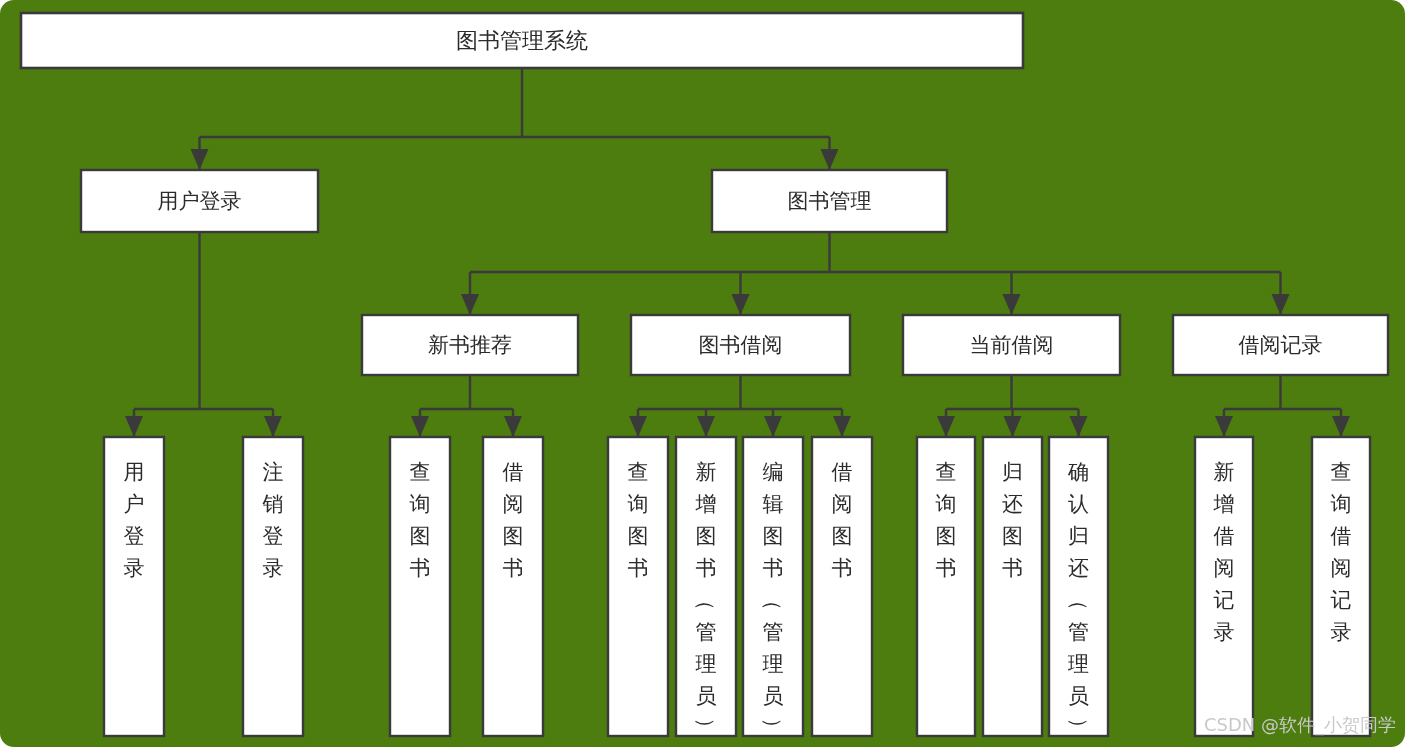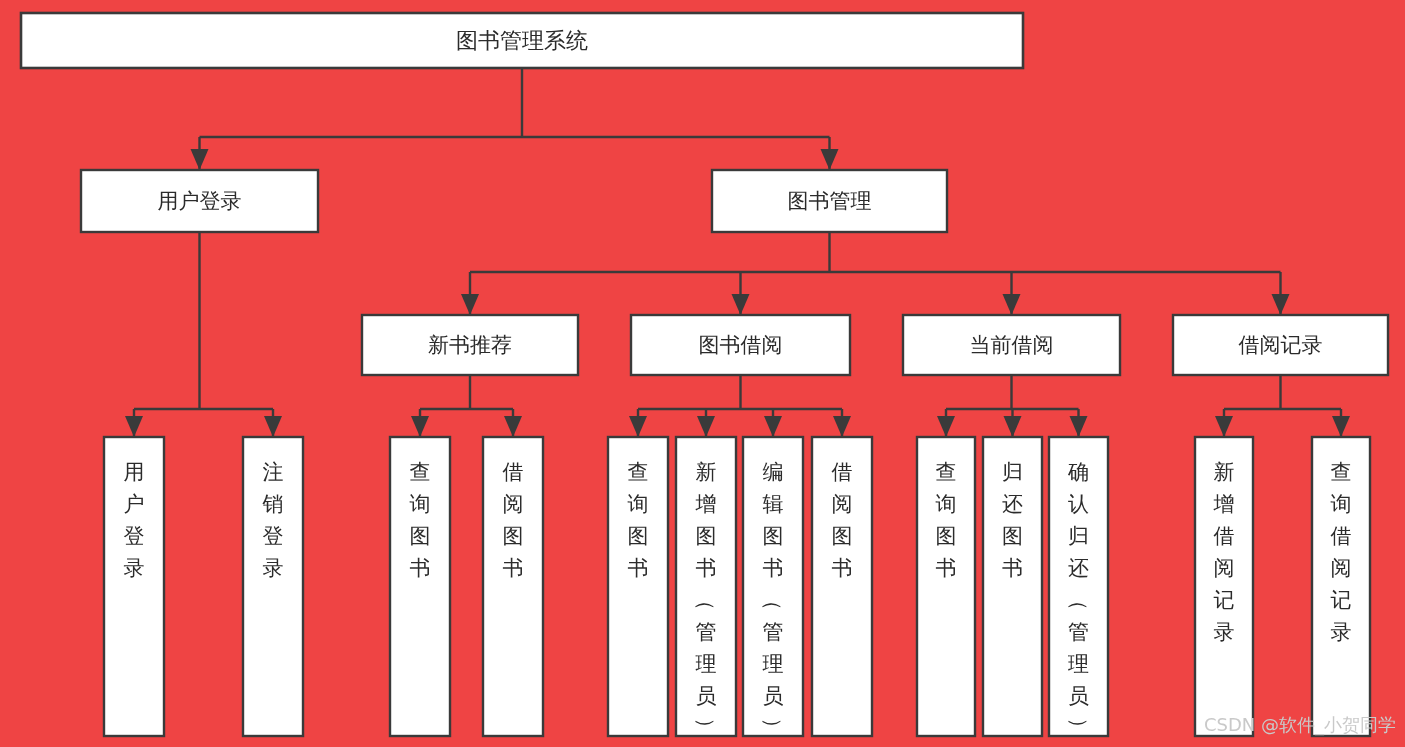--- a/index.html
+++ b/index.html
@@ -8,22 +8,23 @@
     padding: 0;
     background: #ffffff;
   }
   body {
     font-family: "DejaVu Sans", "Liberation Sans", sans-serif;
   }
   #diagram-root {
     position: relative;
     width: 1405px;
     height: 747px;
-    background: #ef4444;
+    background: #4d7c0f;
     overflow: hidden;
+    border-radius: 14px;
   }
   svg.diagram-canvas {
     position: absolute;
     left: 0;
     top: 0;
     width: 1405px;
     height: 747px;
   }
   .node-box {
     fill: #ffffff;

